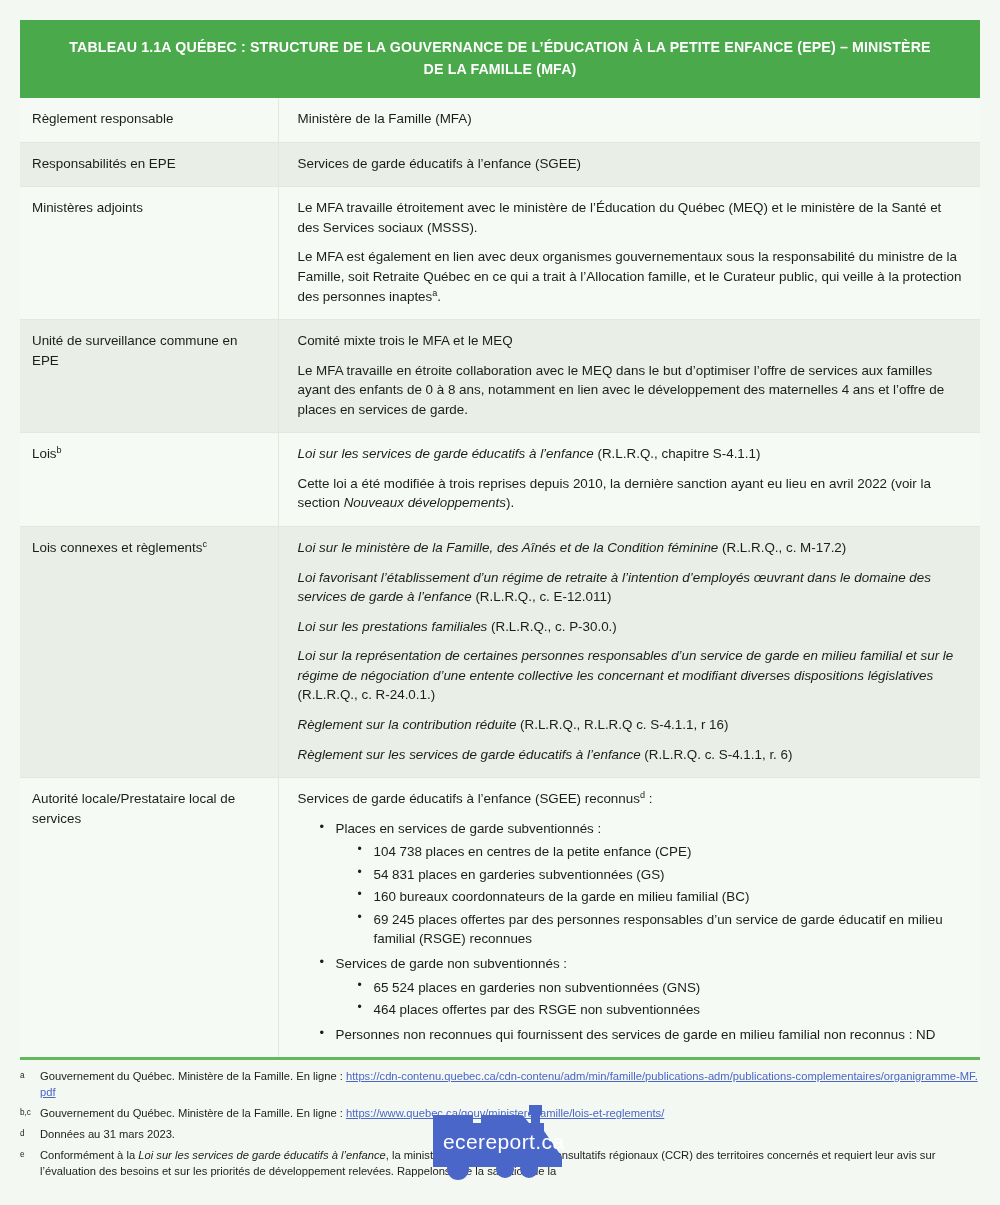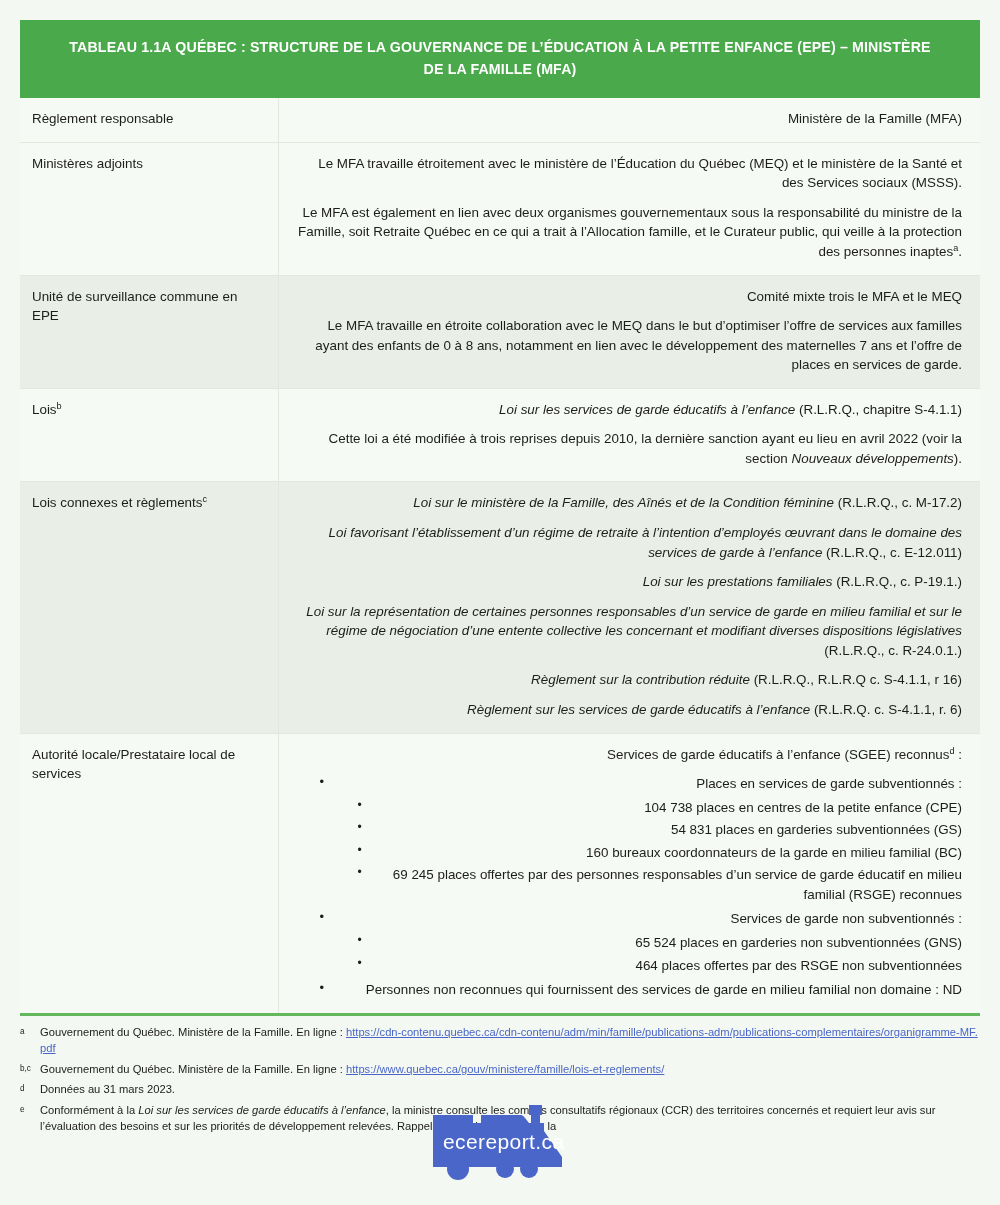--- a/index.html
+++ b/index.html
@@ -46,21 +46,21 @@
     line-height: 1.46;
     border-top: 1px solid #e2e8dd;
   }
   .tbl tr:first-child > td { border-top: none; }
   .tbl td.label {
     width: 258px;
     padding-left: 12px;
     padding-right: 14px;
     border-right: 1px solid #e2e8dd;
   }
-  .tbl td.value { padding-left: 19px; padding-right: 18px; text-align: right; }
+  .tbl td.value { padding-left: 19px; padding-right: 18px; }
 
   .tbl tr.shade > td { background: #e9efe6; }
   .tbl tr.shade > td.value { background: #e9efe6; }
   .tbl tr.plain > td { background: #f6faf4; }
 
   .tbl p { margin: 0 0 10px 0; }
   .tbl p:last-child { margin-bottom: 0; }
   .it { font-style: italic; }
   sup { font-size: 0.68em; vertical-align: super; line-height: 0; }
 
@@ -137,51 +137,57 @@
   <table class="tbl">
     <tbody>
 
       <tr class="plain">
         <td class="label">Règlement responsable</td>
         <td class="value">
           <p>Ministère de la Famille (MFA)</p>
         </td>
       </tr>
 
+      <tr class="shade">
+        <td class="label">Responsabilités en EPE</td>
+        <td class="value">
+          <p>Services de garde éducatifs à l’enfance (SGEE)</p>
+        </td>
+      </tr>
 
       <tr class="plain">
         <td class="label">Ministères adjoints</td>
         <td class="value">
           <p>Le MFA travaille étroitement avec le ministère de l’Éducation du Québec (MEQ) et le ministère de la Santé et des Services sociaux (MSSS).</p>
           <p><span>Le MFA est également en lien avec deux organismes gouvernementaux sous la responsabilité du ministre de la Famille, soit Retraite Québec en ce qui a trait à l’Allocation famille, et le Curateur public, qui veille à la protection des personnes inaptes</span><sup>a</sup><span>.</span></p>
         </td>
       </tr>
 
       <tr class="shade">
         <td class="label">Unité de surveillance commune en EPE</td>
         <td class="value">
           <p>Comité mixte trois le MFA et le MEQ</p>
-          <p>Le MFA travaille en étroite collaboration avec le MEQ dans le but d’optimiser l’offre de services aux familles ayant des enfants de 0 à 8 ans, notamment en lien avec le développement des maternelles 7 ans et l’offre de places en services de garde.</p>
+          <p>Le MFA travaille en étroite collaboration avec le MEQ dans le but d’optimiser l’offre de services aux familles ayant des enfants de 0 à 8 ans, notamment en lien avec le développement des maternelles 4 ans et l’offre de places en services de garde.</p>
         </td>
       </tr>
 
       <tr class="plain">
         <td class="label"><span>Lois</span><sup>b</sup></td>
         <td class="value">
           <p><span class="it">Loi sur les services de garde éducatifs à l’enfance</span><span> (R.L.R.Q., chapitre S-4.1.1)</span></p>
           <p><span>Cette loi a été modifiée à trois reprises depuis 2010, la dernière sanction ayant eu lieu en avril 2022 (voir la section </span><span class="it">Nouveaux développements</span><span>).</span></p>
         </td>
       </tr>
 
       <tr class="shade">
         <td class="label"><span>Lois connexes et règlements</span><sup>c</sup></td>
         <td class="value">
           <p><span class="it">Loi sur le ministère de la Famille, des Aînés et de la Condition féminine</span><span> (R.L.R.Q., c. M-17.2)</span></p>
           <p><span class="it">Loi favorisant l’établissement d’un régime de retraite à l’intention d’employés œuvrant dans le domaine des services de garde à l’enfance</span><span> (R.L.R.Q., c. E-12.011)</span></p>
-          <p><span class="it">Loi sur les prestations familiales</span><span> (R.L.R.Q., c. P-19.1.)</span></p>
+          <p><span class="it">Loi sur les prestations familiales</span><span> (R.L.R.Q., c. P-30.0.)</span></p>
           <p><span class="it">Loi sur la représentation de certaines personnes responsables d’un service de garde en milieu familial et sur le régime de négociation d’une entente collective les concernant et modifiant diverses dispositions législatives</span><span> (R.L.R.Q., c. R-24.0.1.)</span></p>
           <p><span class="it">Règlement sur la contribution réduite</span><span> (R.L.R.Q., R.L.R.Q c. S-4.1.1, r 16)</span></p>
           <p><span class="it">Règlement sur les services de garde éducatifs à l’enfance</span><span> (R.L.R.Q. c. S-4.1.1, r. 6)</span></p>
         </td>
       </tr>
 
       <tr class="plain">
         <td class="label">Autorité locale/Prestataire local de services</td>
         <td class="value">
           <p><span>Services de garde éducatifs à l’enfance (SGEE) reconnus</span><sup>d</sup><span> :</span></p>
@@ -195,21 +201,21 @@
                 <li>69 245 places offertes par des personnes responsables d’un service de garde éducatif en milieu familial (RSGE) reconnues</li>
               </ul>
             </li>
             <li>
               <span>Services de garde non subventionnés :</span>
               <ul class="b2">
                 <li>65 524 places en garderies non subventionnées (GNS)</li>
                 <li>464 places offertes par des RSGE non subventionnées</li>
               </ul>
             </li>
-            <li>Personnes non reconnues qui fournissent des services de garde en milieu familial non domaine : ND</li>
+            <li>Personnes non reconnues qui fournissent des services de garde en milieu familial non reconnus : ND</li>
           </ul>
         </td>
       </tr>
 
 
     </tbody>
   </table>
 
   <div class="notes">
 

